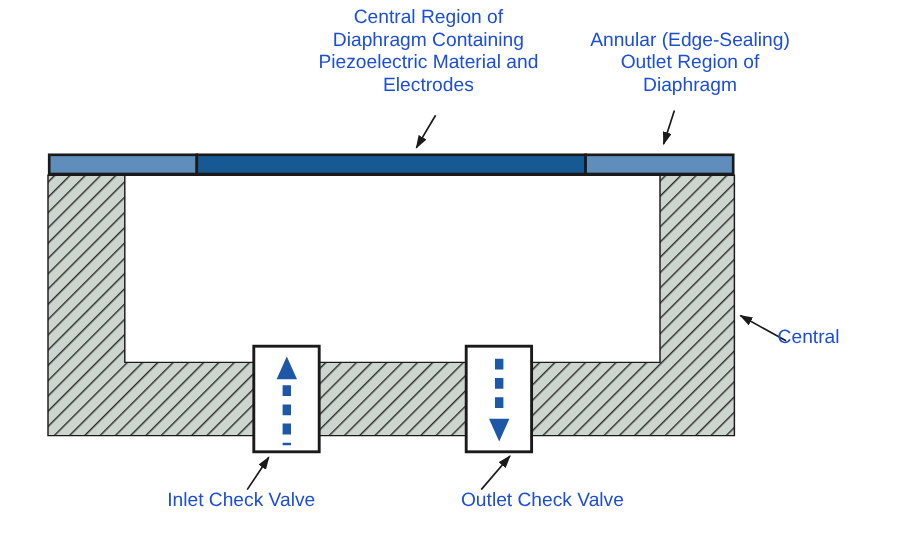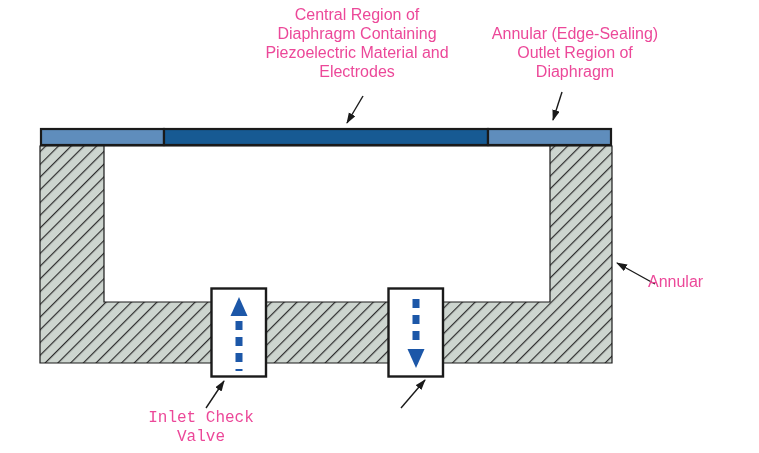--- a/index.html
+++ b/index.html
@@ -9,21 +9,21 @@
     height: 453px;
     background: #ffffff;
     font-family: "Liberation Sans", sans-serif;
     overflow: hidden;
   }
   .canvas svg { position: absolute; left: 0; top: 0; }
   .lbl {
     position: absolute;
     font-size: 16px;
     line-height: 1.18;
-    color: #ec4899;
+    color: #1d4ed8;
     white-space: pre-line;
     text-align: center;
   }
   .lbl.left-align { text-align: left; }
 </style>
 </head>
 <body>
 
 <div class="canvas">
 
@@ -66,18 +66,19 @@
 
   <div class="lbl" style="left:227px; top:6px;  width:260px;">Central Region of
 Diaphragm Containing
 Piezoelectric Material and
 Electrodes</div>
 
   <div class="lbl" style="left:465px; top:25px; width:220px;">Annular (Edge-Sealing)
 Outlet Region of
 Diaphragm</div>
 
-  <div class="lbl left-align" style="left:648px; top:273px; width:90px;">Annular</div>
+  <div class="lbl left-align" style="left:648px; top:273px; width:90px;">Central</div>
 
-  <div class="lbl" style="left:137px; top:409px; width:128px;font-family:Liberation Mono, monospace;">Inlet Check Valve</div>
+  <div class="lbl" style="left:137px; top:409px; width:128px;">Inlet Check Valve</div>
 
+  <div class="lbl" style="left:379px; top:409px; width:146px;">Outlet Check Valve</div>
 
 </div>
 
 </body></html>

